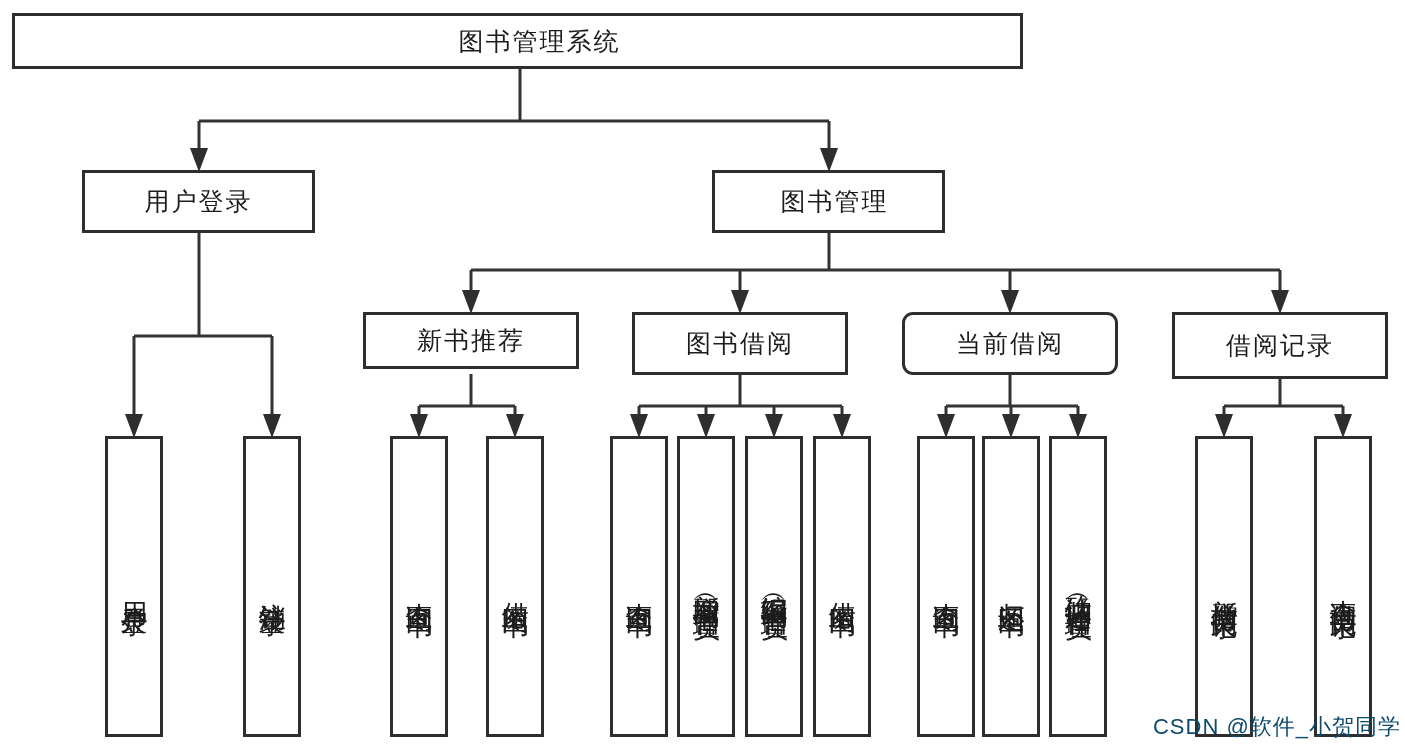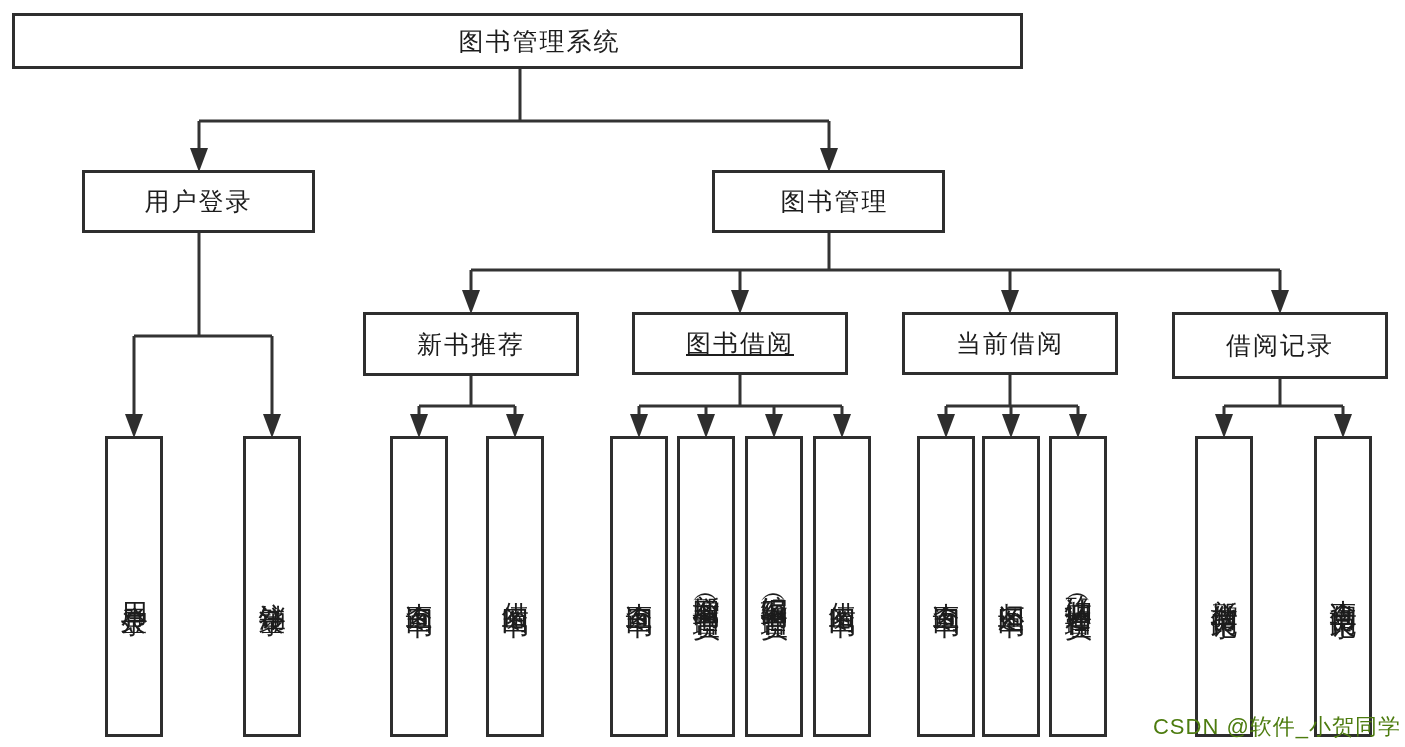--- a/index.html
+++ b/index.html
@@ -34,21 +34,21 @@
     letter-spacing: 3px;
     line-height: 1.05;
     white-space: nowrap;
   }
   .watermark {
     position: absolute;
     right: 4px;
     bottom: 5px;
     font-size: 22px;
     letter-spacing: 1px;
-    color: #4d7c0f;
+    color: #0c4a6e;
     white-space: nowrap;
   }
 </style>
 </head>
 <body>
 
 <div class="canvas">
 
   <svg class="lines" width="1405" height="747" viewBox="0 0 1405 747" aria-hidden="true">
     <g stroke="#333333" stroke-width="3" fill="none">
@@ -87,27 +87,27 @@
     <span>图书管理系统</span>
   </div>
 
   <div class="box h" style="left:82px; top:170px; width:233px; height:63px;">
     <span>用户登录</span>
   </div>
   <div class="box h" style="left:712px; top:170px; width:233px; height:63px;padding-left:12px;">
     <span>图书管理</span>
   </div>
 
-  <div class="box h" style="left:363px; top:312px; width:216px; height:64px;">
+  <div class="box h" style="left:363px; top:312px; width:216px; height:57px;">
     <span>新书推荐</span>
   </div>
-  <div class="box h" style="left:632px; top:312px; width:216px; height:63px;text-decoration:underline;">
+  <div class="box h" style="left:632px; top:312px; width:216px; height:63px;">
     <span>图书借阅</span>
   </div>
-  <div class="box h" style="left:902px; top:312px; width:216px; height:63px;">
+  <div class="box h" style="left:902px; top:312px; width:216px; height:63px;border-radius:11px;">
     <span>当前借阅</span>
   </div>
   <div class="box h" style="left:1172px; top:312px; width:216px; height:67px;">
     <span>借阅记录</span>
   </div>
 
   <div class="box v" style="left:105px; top:436px; width:58px; height:301px;">
     <span class="vtext">用户登录</span>
   </div>
   <div class="box v" style="left:243px; top:436px; width:58px; height:301px;">

